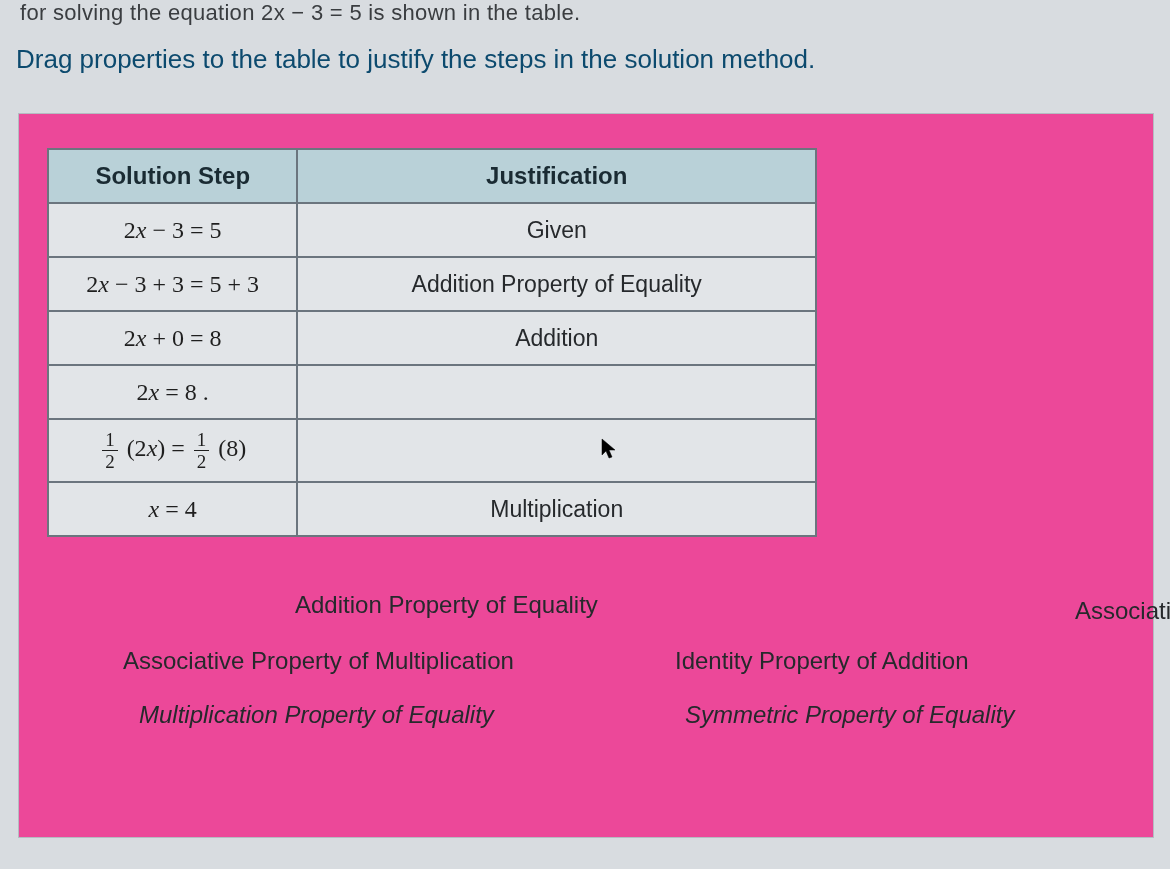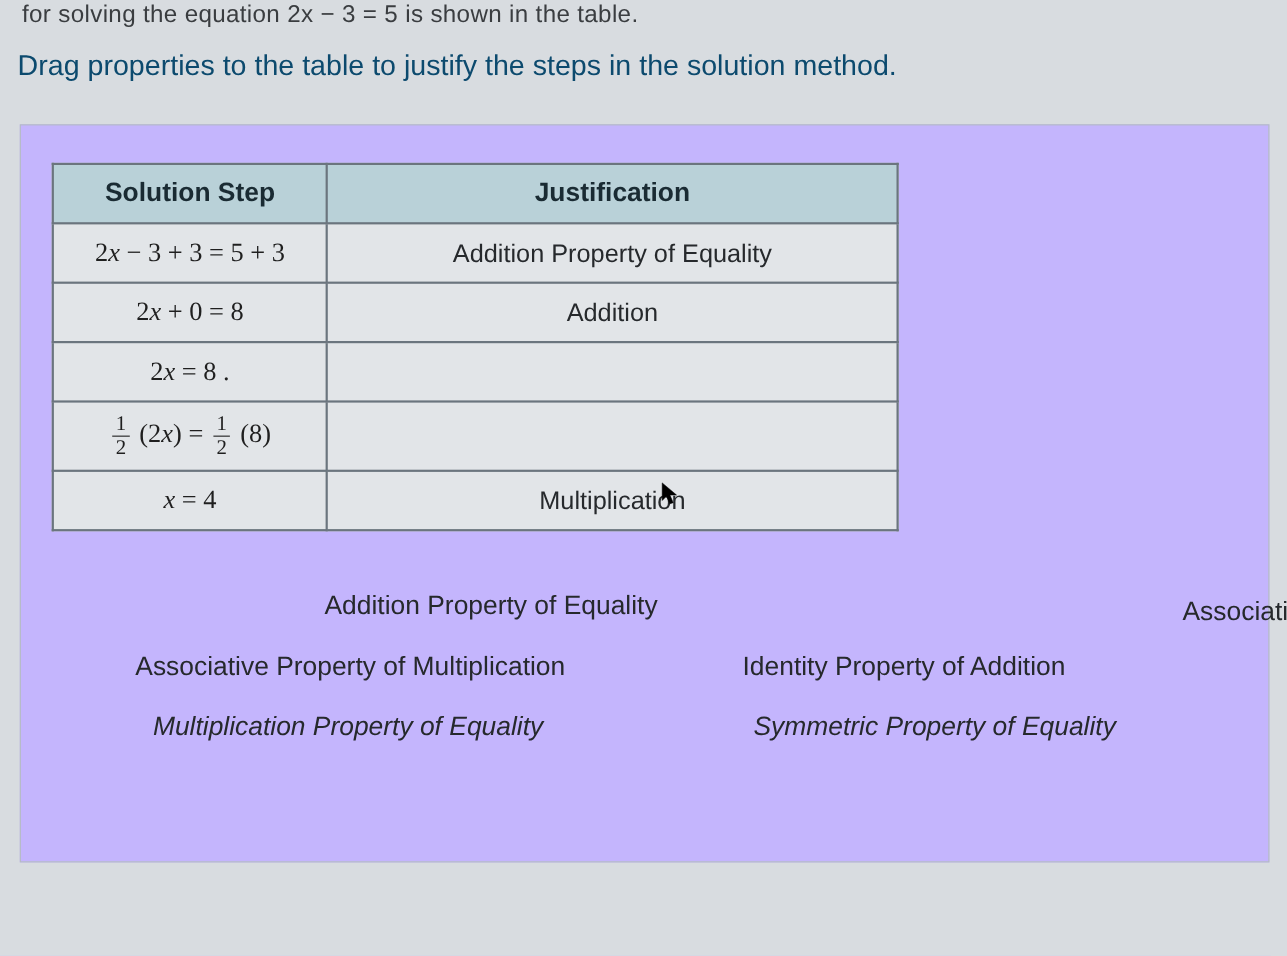--- a/index.html
+++ b/index.html
@@ -25,21 +25,21 @@
       margin-bottom: 18px;
       letter-spacing: 0.3px;
     }
     .instruction {
       font-size: 26px;
       color: #0c4a6e;
       padding: 0 0 26px 0;
       margin-left: -4px;
     }
     .activity-area {
-      background: #c4b5fd;
+      background: #ec4899;
       border: 1px solid #b5bcc2;
       margin: 0 16px 0 18px;
       padding: 34px 28px 50px 28px;
       min-height: 660px;
       position: relative;
     }
     table.solution {
       border-collapse: collapse;
       width: 770px;
       background: #e2e5e8;
@@ -121,20 +121,24 @@
       <col class="col-just">
     </colgroup>
     <thead>
       <tr>
         <th>Solution Step</th>
         <th>Justification</th>
       </tr>
     </thead>
     <tbody>
       <tr>
+        <td>2<span class="mathit">x</span> − 3 = 5</td>
+        <td class="justify">Given</td>
+      </tr>
+      <tr>
         <td>2<span class="mathit">x</span> − 3 + 3 = 5 + 3</td>
         <td class="justify">Addition Property of Equality</td>
       </tr>
       <tr>
         <td>2<span class="mathit">x</span> + 0 = 8</td>
         <td class="justify">Addition</td>
       </tr>
       <tr>
         <td>2<span class="mathit">x</span> = 8 .</td>
         <td class="justify drop-empty"></td>

